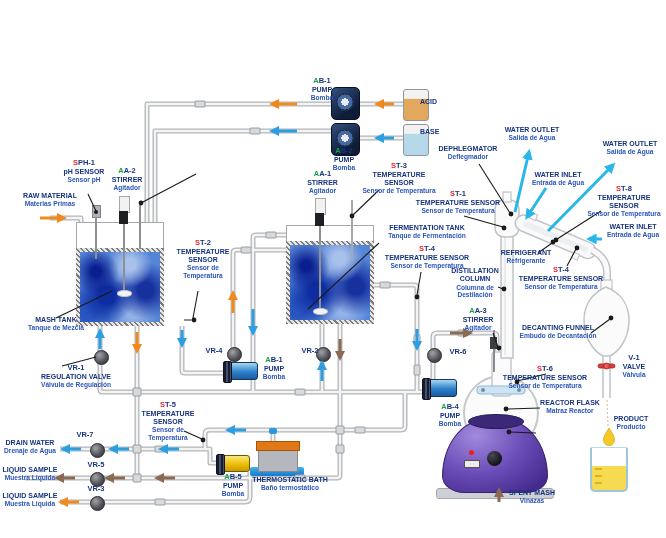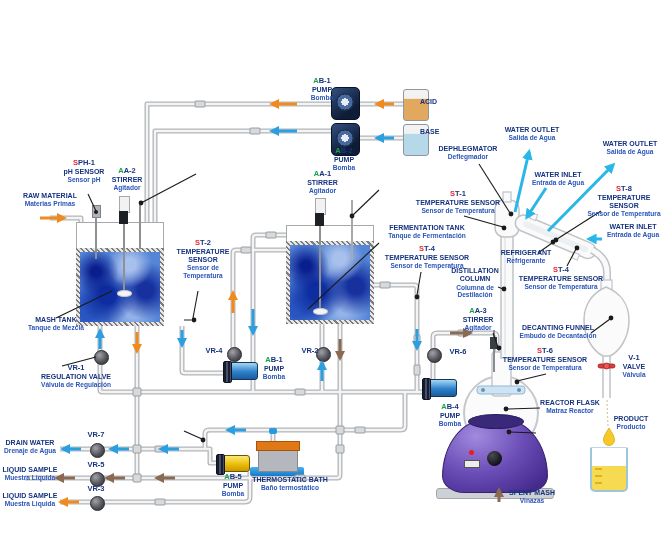--- a/index.html
+++ b/index.html
@@ -370,20 +370,25 @@
 </div>
 <div class="lbl" style="left:372px;top:224px;width:110px">
   <div class="en">FERMENTATION TANK</div>
   <div class="es">Tanque de Fermentación</div>
 </div>
 <div class="lbl" style="left:300px;top:170px;width:45px">
   <div class="code"><span class="pre-green">A</span><span>A-1</span></div>
   <div class="en">STIRRER</div>
   <div class="es">Agitador</div>
 </div>
+<div class="lbl" style="left:358px;top:162px;width:82px">
+  <div class="code"><span class="pre-red">S</span><span>T-3</span></div>
+  <div class="en">TEMPERATURE SENSOR</div>
+  <div class="es">Sensor de Temperatura</div>
+</div>
 <div class="lbl" style="left:300px;top:77px;width:44px">
   <div class="code"><span class="pre-green">A</span><span>B-1</span></div>
   <div class="en">PUMP</div>
   <div class="es">Bomba</div>
 </div>
 <div class="lbl" style="left:322px;top:147px;width:44px">
   <div class="code"><span class="pre-green">A</span><span>B-2</span></div>
   <div class="en">PUMP</div>
   <div class="es">Bomba</div>
 </div>
@@ -438,21 +443,21 @@
 </div>
 <div class="lbl" style="left:453px;top:307px;width:50px">
   <div class="code"><span class="pre-green">A</span><span>A-3</span></div>
   <div class="en">STIRRER</div>
   <div class="es">Agitador</div>
 </div>
 <div class="lbl" style="left:512px;top:324px;width:92px">
   <div class="en">DECANTING FUNNEL</div>
   <div class="es">Embudo de Decantación</div>
 </div>
-<div class="lbl" style="left:500px;top:347px;width:90px">
+<div class="lbl" style="left:500px;top:365px;width:90px">
   <div class="code"><span class="pre-red">S</span><span>T-6</span></div>
   <div class="en">TEMPERATURE SENSOR</div>
   <div class="es">Sensor de Temperatura</div>
 </div>
 <div class="lbl" style="left:614px;top:354px;width:40px">
   <div class="code">V-1</div>
   <div class="en">VALVE</div>
   <div class="es">Válvula</div>
 </div>
 <div class="lbl" style="left:384px;top:245px;width:86px">
@@ -484,30 +489,35 @@
   <div class="code">VR-2</div>
 </div>
 <div class="lbl" style="left:196px;top:347px;width:36px">
   <div class="code">VR-4</div>
 </div>
 <div class="lbl" style="left:252px;top:356px;width:44px">
   <div class="code"><span class="pre-green">A</span><span>B-1</span></div>
   <div class="en">PUMP</div>
   <div class="es">Bomba</div>
 </div>
+<div class="lbl" style="left:138px;top:401px;width:60px">
+  <div class="code"><span class="pre-red">S</span><span>T-5</span></div>
+  <div class="en">TEMPERATURE SENSOR</div>
+  <div class="es">Sensor de Temperatura</div>
+</div>
 <div class="lbl" style="left:244px;top:476px;width:92px">
   <div class="en">THERMOSTATIC BATH</div>
   <div class="es">Baño termostático</div>
 </div>
 <div class="lbl" style="left:214px;top:473px;width:38px">
   <div class="code"><span class="pre-green">A</span><span>B-5</span></div>
   <div class="en">PUMP</div>
   <div class="es">Bomba</div>
 </div>
-<div class="lbl" style="left:78px;top:431px;width:36px">
+<div class="lbl" style="left:67px;top:431px;width:36px">
   <div class="code">VR-7</div>
 </div>
 <div class="lbl" style="left:2px;top:439px;width:56px">
   <div class="en">DRAIN WATER</div>
   <div class="es">Drenaje de Agua</div>
 </div>
 <div class="lbl" style="left:78px;top:461px;width:36px">
   <div class="code">VR-5</div>
 </div>
 <div class="lbl" style="left:2px;top:466px;width:56px">

